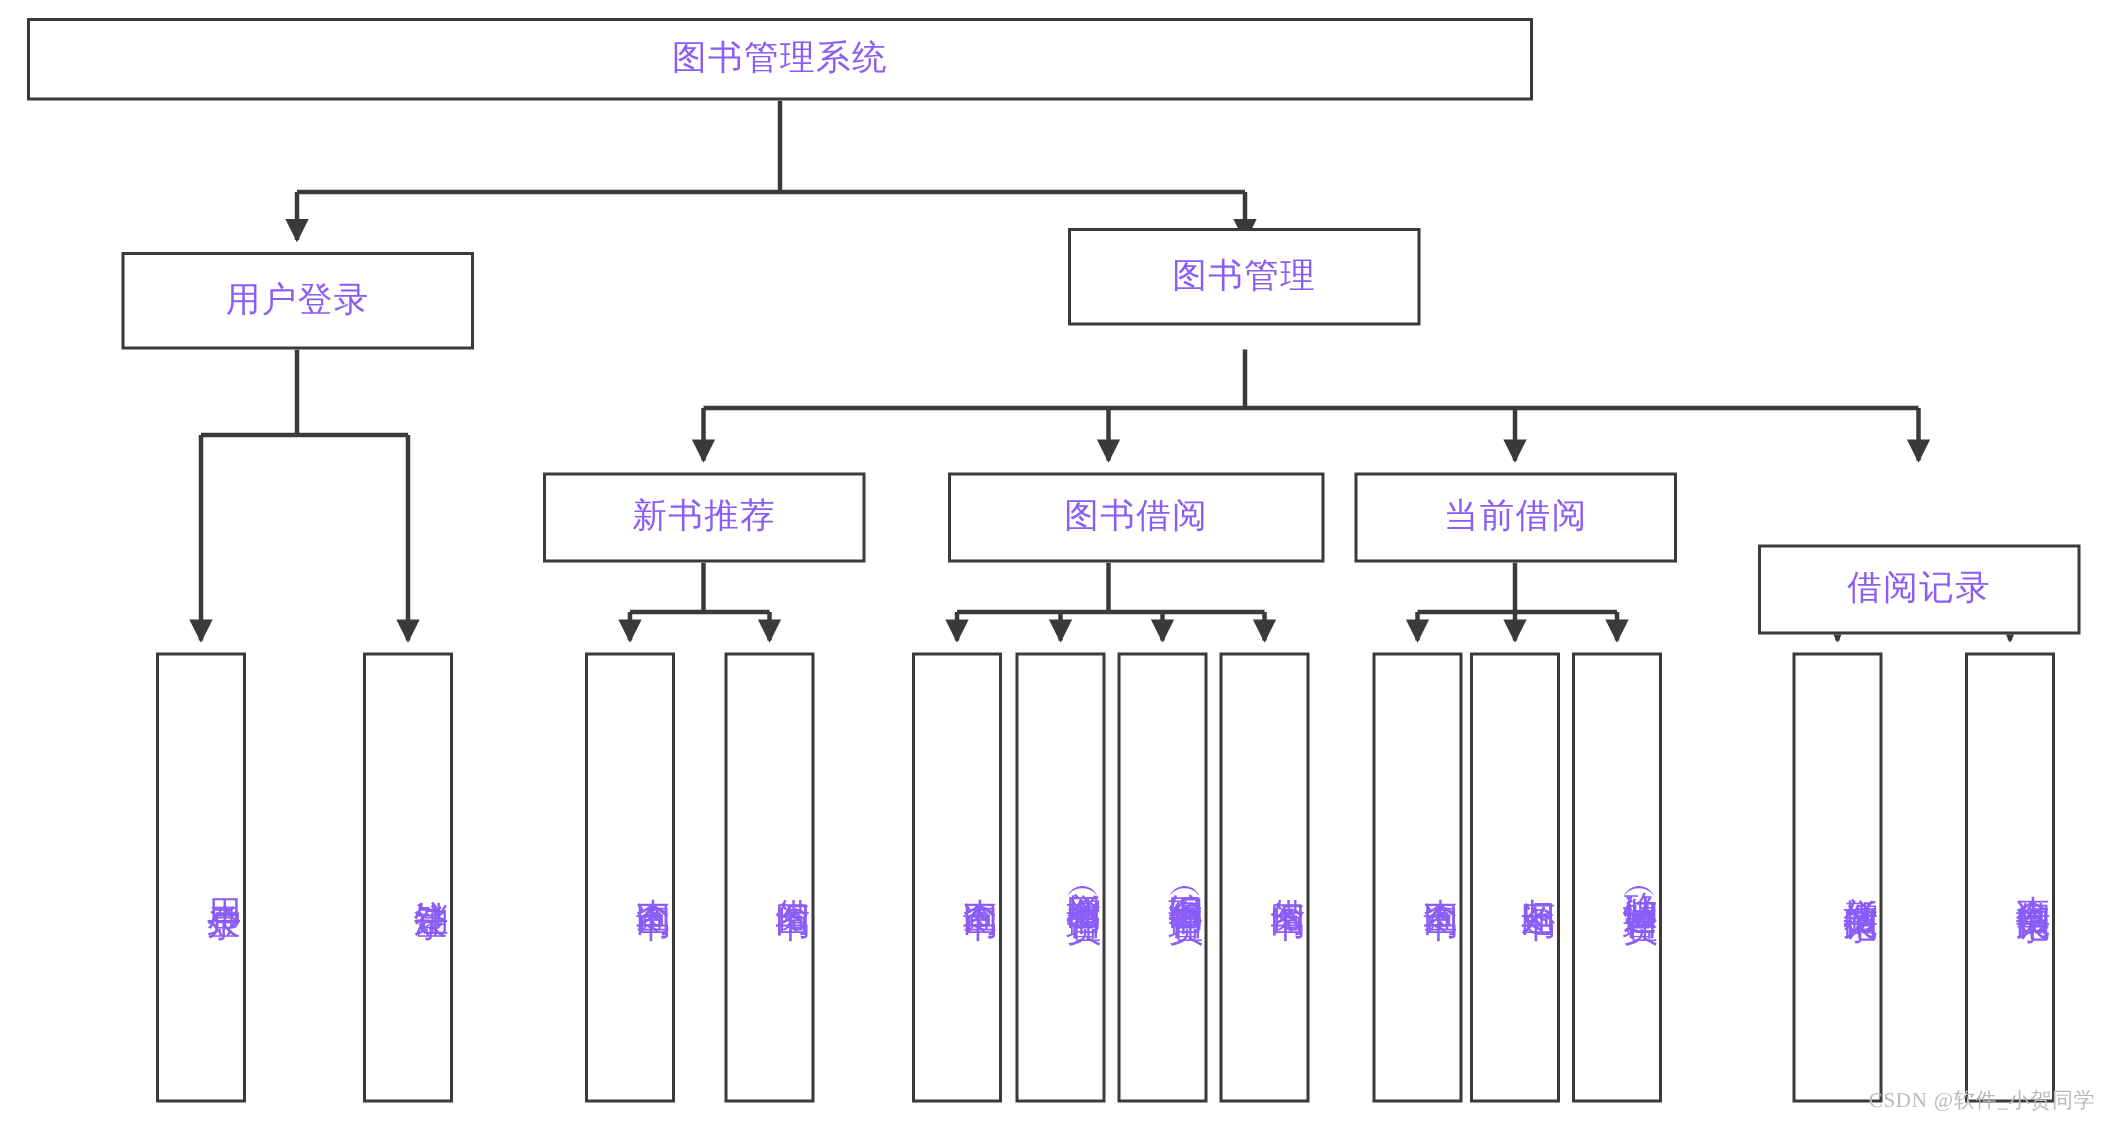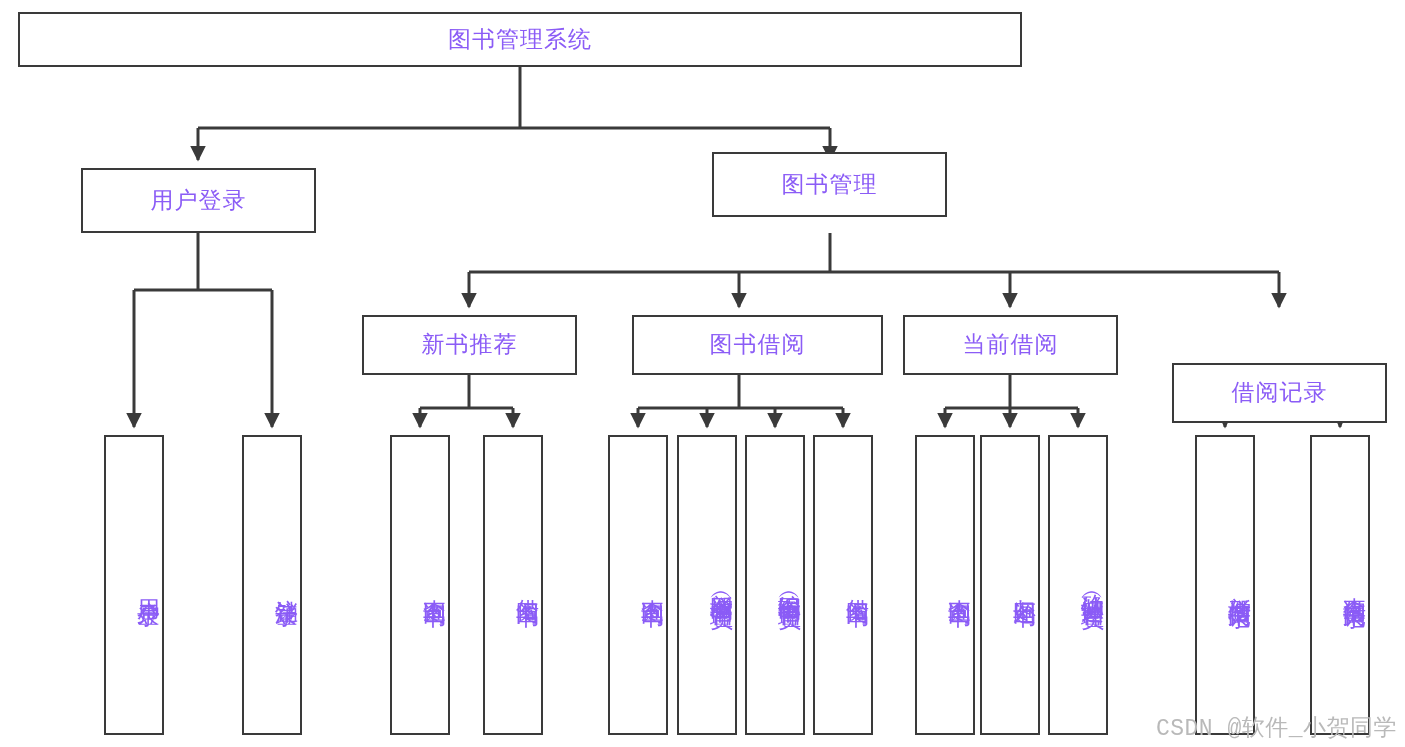--- a/index.html
+++ b/index.html
@@ -54,25 +54,25 @@
   }
   .node.vert .vtext {
     writing-mode: vertical-rl;
     text-orientation: upright;
     white-space: nowrap;
   }
   .watermark {
     position: absolute;
     right: 8px;
     bottom: 4px;
-    font-size: 23px;
+    font-size: 14px;
     color: #b9b9b9;
     letter-spacing: 0.5px;
     white-space: nowrap;
-    font-family: Liberation Mono, monospace;
+    font-family: Liberation Serif, serif;
     text-align: center;
   }
 </style>
 </head>
 <body>
 
 <div id="canvas">
 
   <svg id="wires" viewBox="0 0 1405 747" xmlns="http://www.w3.org/2000/svg">
     <defs>

